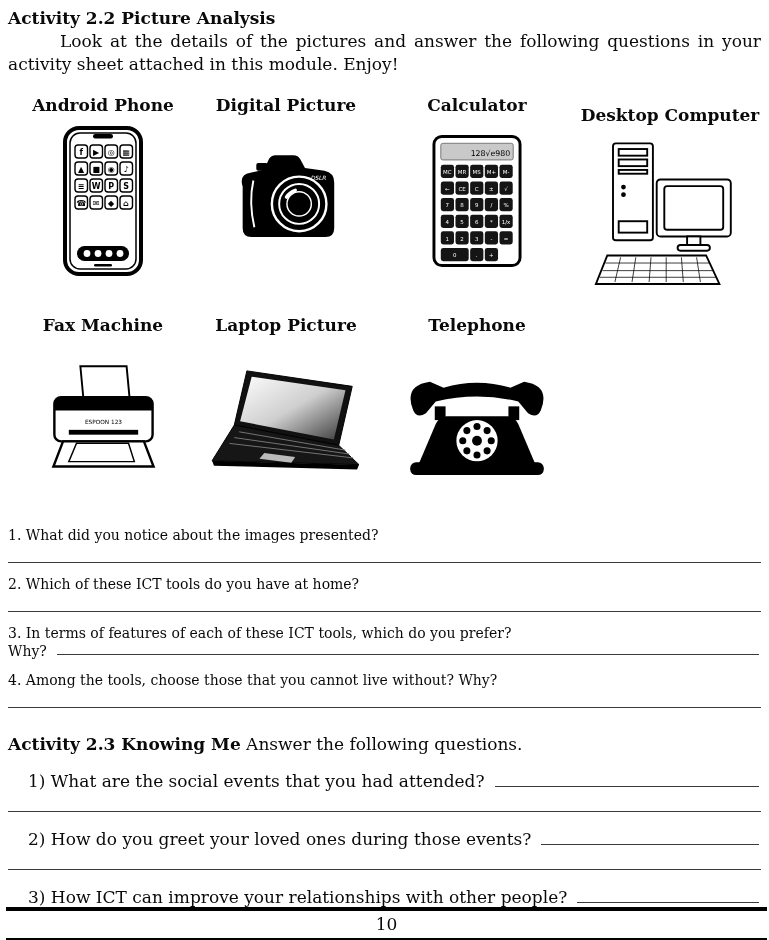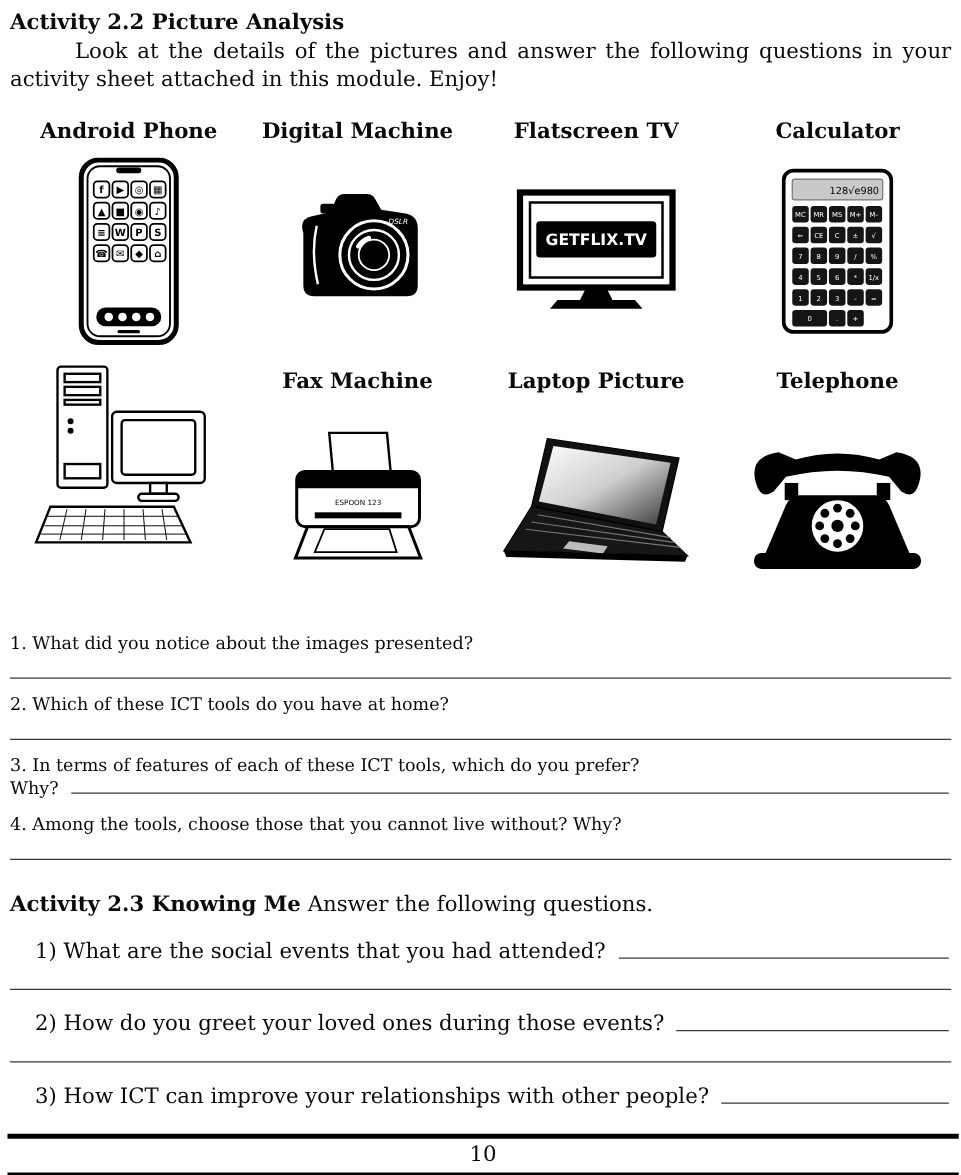--- a/index.html
+++ b/index.html
@@ -95,48 +95,35 @@
         <circle cx="25" cy="127.5" r="3.4" fill="#fff"></circle>
         <circle cx="36" cy="127.5" r="3.4" fill="#fff"></circle>
         <circle cx="47" cy="127.5" r="3.4" fill="#fff"></circle>
         <circle cx="58" cy="127.5" r="3.4" fill="#fff"></circle>
         <rect x="32" y="138" width="18" height="2.5" rx="1.2" fill="#000"></rect>
       </svg>
     </div>
   </div>
 
   <div class="cell">
-    <div class="dev-label">Digital Machine</div>
+    <div class="dev-label">Digital Picture</div>
     <div class="fig fig-r1">
       <svg width="112" height="108" viewBox="0 0 115 110">
         <rect x="27" y="16" width="12" height="8" rx="2" fill="#000"></rect>
         <path d="M13 40 Q9 28 21 26 L35 23 L40 12 Q42 8 47 8 L65 8 Q70 8 72 12 L77 21 L97 24 Q107 26 107 36 L107 83 Q107 92 98 92 L22 92 Q13 92 13 83 Z" fill="#000"></path>
         <circle cx="71" cy="58" r="28" fill="#000" stroke="#fff" stroke-width="2.5"></circle>
         <circle cx="71" cy="58" r="20.5" fill="none" stroke="#fff" stroke-width="2"></circle>
         <circle cx="71" cy="58" r="12.5" fill="none" stroke="#fff" stroke-width="1.5"></circle>
         <path d="M58 51 a17 17 0 0 1 9 -7" stroke="#fff" stroke-width="3.5" fill="none" stroke-linecap="round"></path>
         <path d="M24 34 Q19 56 25 82" stroke="#fff" stroke-width="2" fill="none"></path>
         <text x="91" y="33" text-anchor="middle" font-size="6" font-style="italic" font-family="DejaVu Sans, sans-serif" fill="#fff">DSLR</text>
       </svg>
     </div>
   </div>
 
-  <div class="cell">
-    <div class="dev-label">Flatscreen TV</div>
-    <div class="fig fig-r1">
-      <svg width="132" height="100" viewBox="0 0 130 100">
-        <rect x="4" y="3" width="122" height="76" fill="#fff" stroke="#000" stroke-width="5"></rect>
-        <rect x="12" y="11" width="106" height="60" fill="#fff" stroke="#000" stroke-width="2"></rect>
-        <rect x="17" y="26" width="96" height="29" rx="3" fill="#000"></rect>
-        <text x="65" y="45" text-anchor="middle" font-size="12.5" font-weight="bold" font-family="DejaVu Sans, sans-serif" fill="#fff">GETFLIX.TV</text>
-        <polygon points="56,81 74,81 78,89 52,89" fill="#000"></polygon>
-        <polygon points="34,89 96,89 102,96 28,96" fill="#000"></polygon>
-      </svg>
-    </div>
-  </div>
 
   <div class="cell">
     <div class="dev-label">Calculator</div>
     <div class="fig fig-r1">
       <svg width="90" height="138" viewBox="0 0 92 136">
         <rect x="2" y="2" width="88" height="132" rx="8" fill="#fff" stroke="#000" stroke-width="3"></rect>
         <rect x="9" y="9" width="74" height="17" rx="2" fill="#c9c9c9" stroke="#777" stroke-width="1"></rect>
         <text x="80" y="21.5" text-anchor="end" font-size="8" font-family="DejaVu Sans, sans-serif" fill="#000">128√e980</text>
         <g>
             <rect x="9" y="31" width="13.5" height="13.5" rx="2.5" fill="#151515"></rect>
@@ -194,20 +181,21 @@
             <rect x="39" y="116" width="13.5" height="13.5" rx="2.5" fill="#151515"></rect>
             <text x="45.7" y="125.4" text-anchor="middle" font-size="5.6" font-family="DejaVu Sans, sans-serif" fill="#fff">.</text>
             <rect x="54" y="116" width="13.5" height="13.5" rx="2.5" fill="#151515"></rect>
             <text x="60.7" y="125.4" text-anchor="middle" font-size="5.6" font-family="DejaVu Sans, sans-serif" fill="#fff">+</text>
           </g>
       </svg>
     </div>
   </div>
 
   <div class="cell row2">
+    <div class="dev-label">Desktop Computer</div>
     <div class="fig fig-r2">
       <svg width="152" height="160" viewBox="0 0 160 165">
         <g stroke="#000" fill="#fff" stroke-width="2">
           <rect x="20" y="6" width="42" height="102" rx="3"></rect>
           <rect x="26" y="12" width="30" height="7"></rect>
           <rect x="26" y="23" width="30" height="7"></rect>
           <rect x="26" y="34" width="30" height="4"></rect>
           <circle cx="31" cy="52" r="2.5" fill="#000" stroke="none"></circle>
           <circle cx="31" cy="60" r="2.5" fill="#000" stroke="none"></circle>
           <rect x="26" y="88" width="30" height="12"></rect>

